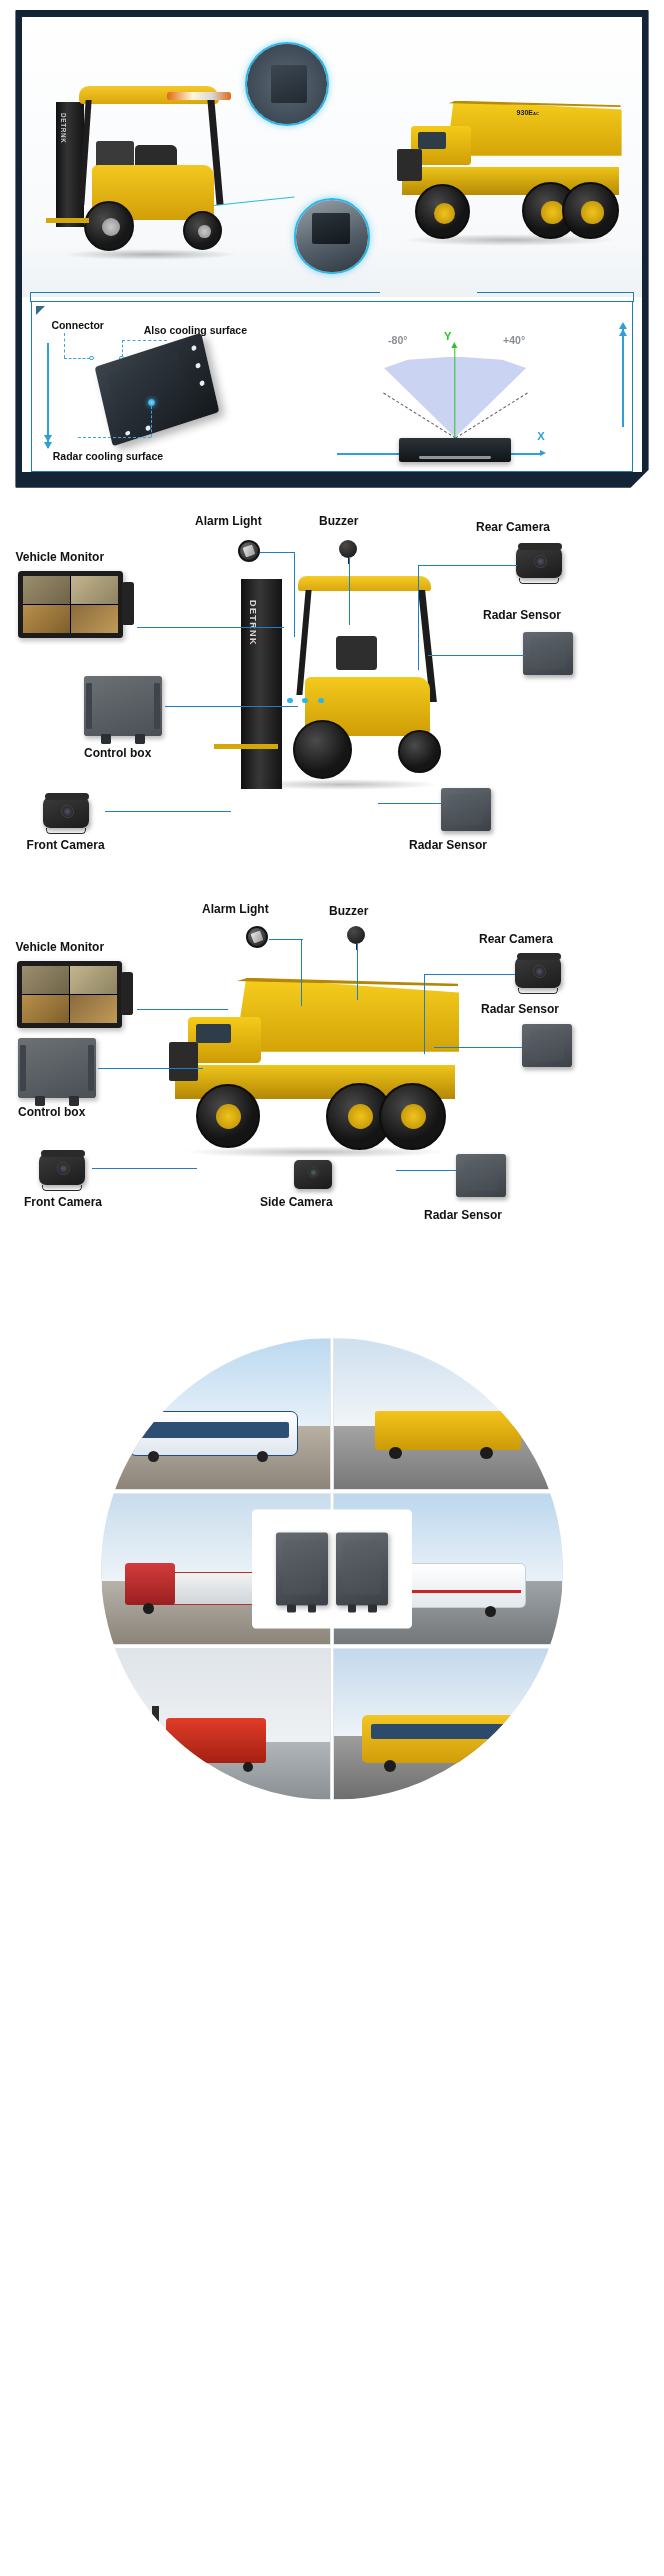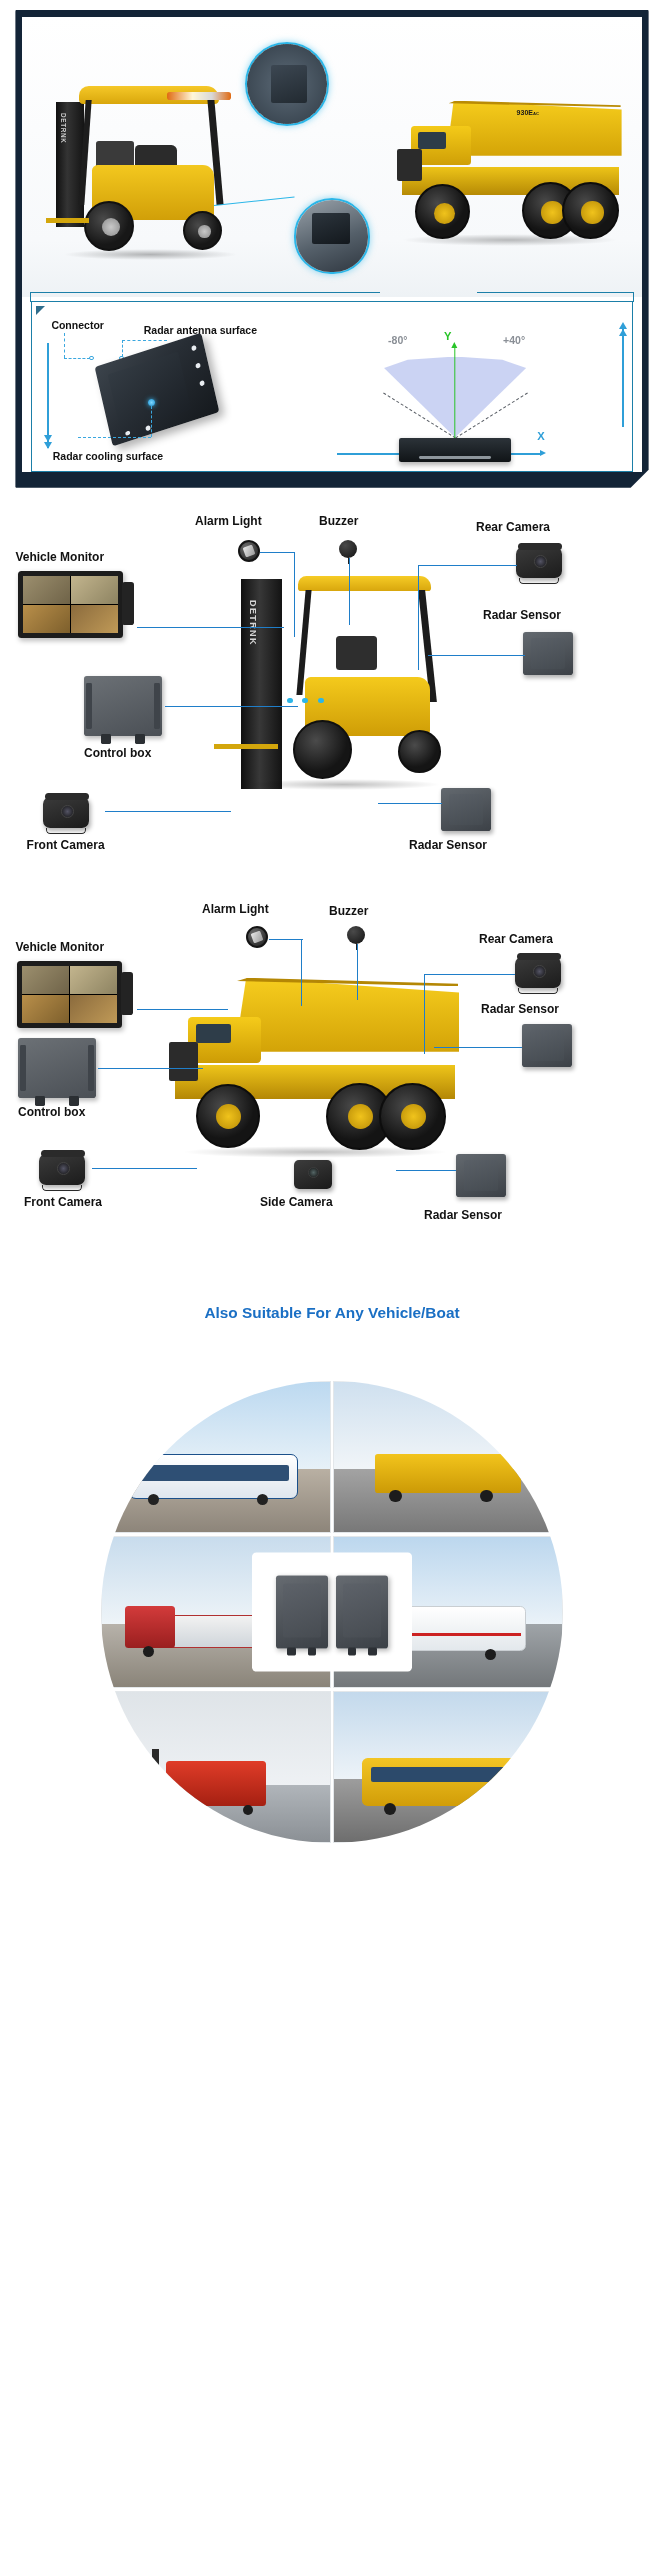--- a/index.html
+++ b/index.html
@@ -276,21 +276,21 @@
         </div>
         <div class="lead-line" style="left:192px;top:188px;width:81px;transform:rotate(-6deg);"></div>
       </div>
 
       <div class="coord-box">
         <div class="corner-tri"></div>
         <div class="coord-grid">
 
           <div class="coord-left">
             <div class="lbl lbl-connector">Connector</div>
-            <div class="lbl lbl-cooling">Radar antenna surface</div>
+            <div class="lbl lbl-cooling">Also cooling surface</div>
             <div class="lbl lbl-antenna">Radar cooling surface</div>
 
             <div class="dash-v" style="left:25px;top:18px;height:25px;"></div>
             <div class="dash-h" style="left:25px;top:43px;width:26.6px;"></div>
             <div class="node" style="left:50px;top:41px;"></div>
 
             <div class="dash-h" style="left:83px;top:25px;width:45px;"></div>
             <div class="dash-v" style="left:83px;top:25px;height:17px;"></div>
             <div class="node" style="left:80px;top:41px;"></div>
 
@@ -499,21 +499,20 @@
     <div class="conn conn-v" style="left:301px;top:59px;height:67px;"></div>
     <div class="conn conn-h" style="left:269px;top:59px;width:34px;"></div>
     <div class="conn conn-v" style="left:357px;top:64px;height:56px;"></div>
     <div class="conn conn-h" style="left:424px;top:94px;width:91px;"></div>
     <div class="conn conn-v" style="left:424px;top:94px;height:80px;"></div>
     <div class="conn conn-h" style="left:434px;top:167px;width:88px;"></div>
     <div class="conn conn-h" style="left:396px;top:290px;width:60px;"></div>
   </div>
 
   <div>
-    <div class="suit-title">Also Suitable For Any Vehicle/Boat</div>
 
     <div class="collage">
       <div class="circle-mask">
         <div style="position:absolute;inset:0;display:grid;grid-template-columns:1fr 1fr;grid-template-rows:1fr 1fr 1fr;gap:2.8px;">
 
           <div class="cell" style="position:relative;">
             <div class="scene">
               <div class="sky"></div>
               <div class="ground" style="background:linear-gradient(180deg,#b9b0a3,#8d857a);"></div>
               <div style="position:absolute;left:12%;bottom:22%;width:74%;height:30%;background:linear-gradient(180deg,#ffffff,#dfe6ee);border-radius:7px;border:1.4px solid #1a4f8a;"></div>

